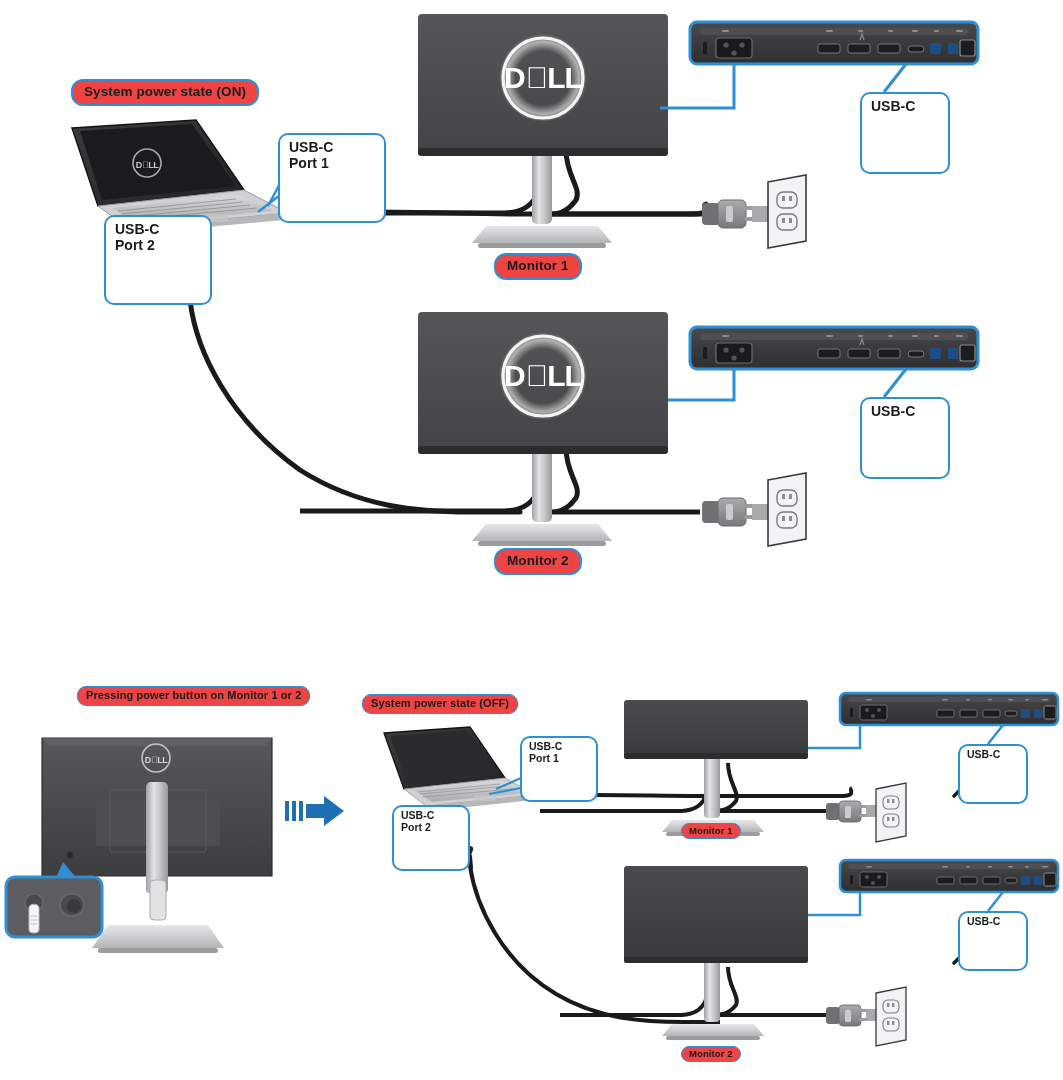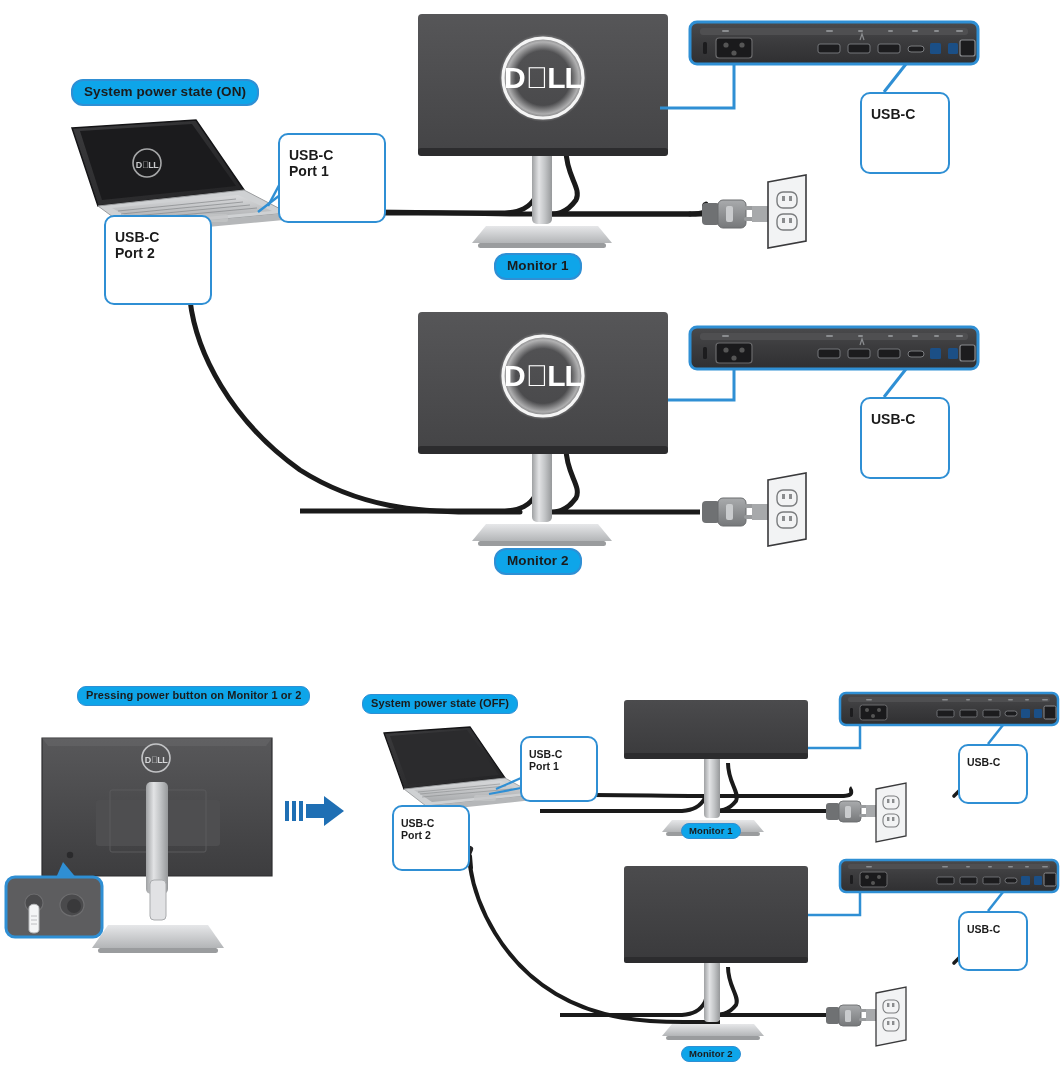--- a/index.html
+++ b/index.html
@@ -1,29 +1,29 @@
 <!DOCTYPE html>
 <html><head>
 <meta charset="utf-8">
 <style>
   html,body{margin:0;padding:0;background:#ffffff;}
   body{width:1063px;height:1080px;font-family:"Liberation Sans",sans-serif;position:relative;overflow:hidden;}
   .stage{position:absolute;left:0;top:0;width:1063px;height:1080px;}
   svg{display:block;}
   .pill{
-    position:absolute;border:2px solid #2f8fd4;border-radius:12px;background:#0ea5e9;
+    position:absolute;border:2px solid #2f8fd4;border-radius:12px;background:#ef4444;
     color:#1b1b1b;font-size:13.5px;font-weight:700;letter-spacing:.1px;
     padding:3px 11px 4px;white-space:nowrap;line-height:1.15;
   }
   .callout{
     position:absolute;border:2.5px solid #2f8fd4;border-radius:10px;background:#fff;
   }
   .callout .ctext{
     position:absolute;left:9px;top:5px;color:#1b1b1b;font-size:14px;font-weight:700;
-    line-height:1.12;white-space:nowrap;margin-top:8px;
+    line-height:1.12;white-space:nowrap;
   }
   .callout.tiny .ctext{font-size:10.5px;left:7px;top:3px;}
   .pill.small{font-size:11px;padding:2px 8px 3px;border-width:1.6px;border-radius:9px;}
   .pill.tiny{font-size:9.5px;padding:1.5px 7px 2px;border-width:1.5px;border-radius:8px;}
 </style>
 </head>
 <body>
 
 <div class="stage">
 

